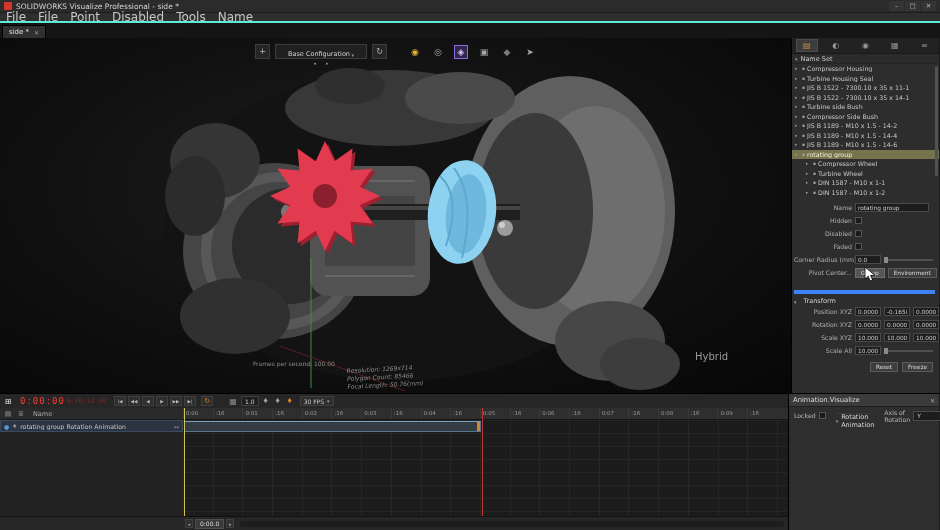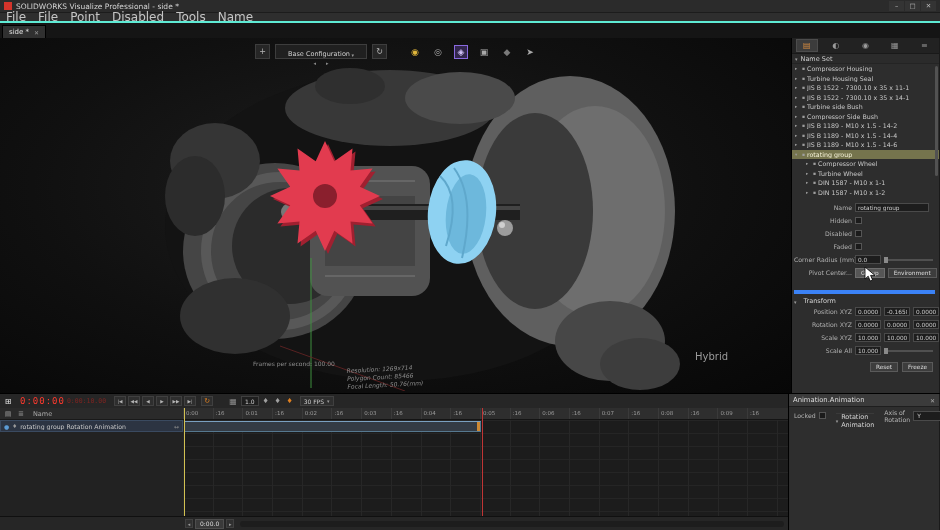--- a/index.html
+++ b/index.html
@@ -458,21 +458,21 @@
     <div class="tl-scroll">
       <span class="scr-btn">◂</span>
       <span class="scr-box">0:00.0</span>
       <span class="scr-btn">▸</span>
       <div class="scr-track"></div>
     </div>
   </div>
 
   <div class="animprops">
     <div class="ap-header">
-      <span>Animation.Animation</span>
+      <span>Animation.Visualize</span>
       <span class="ap-close">✕</span>
     </div>
     <div class="ap-body">
       <div class="ap-row">
         <span>Locked</span>
         <span class="cb"></span>
       </div>
       <div class="ap-section">
         <span class="chev">▾</span>
         <span>Rotation Animation</span>

